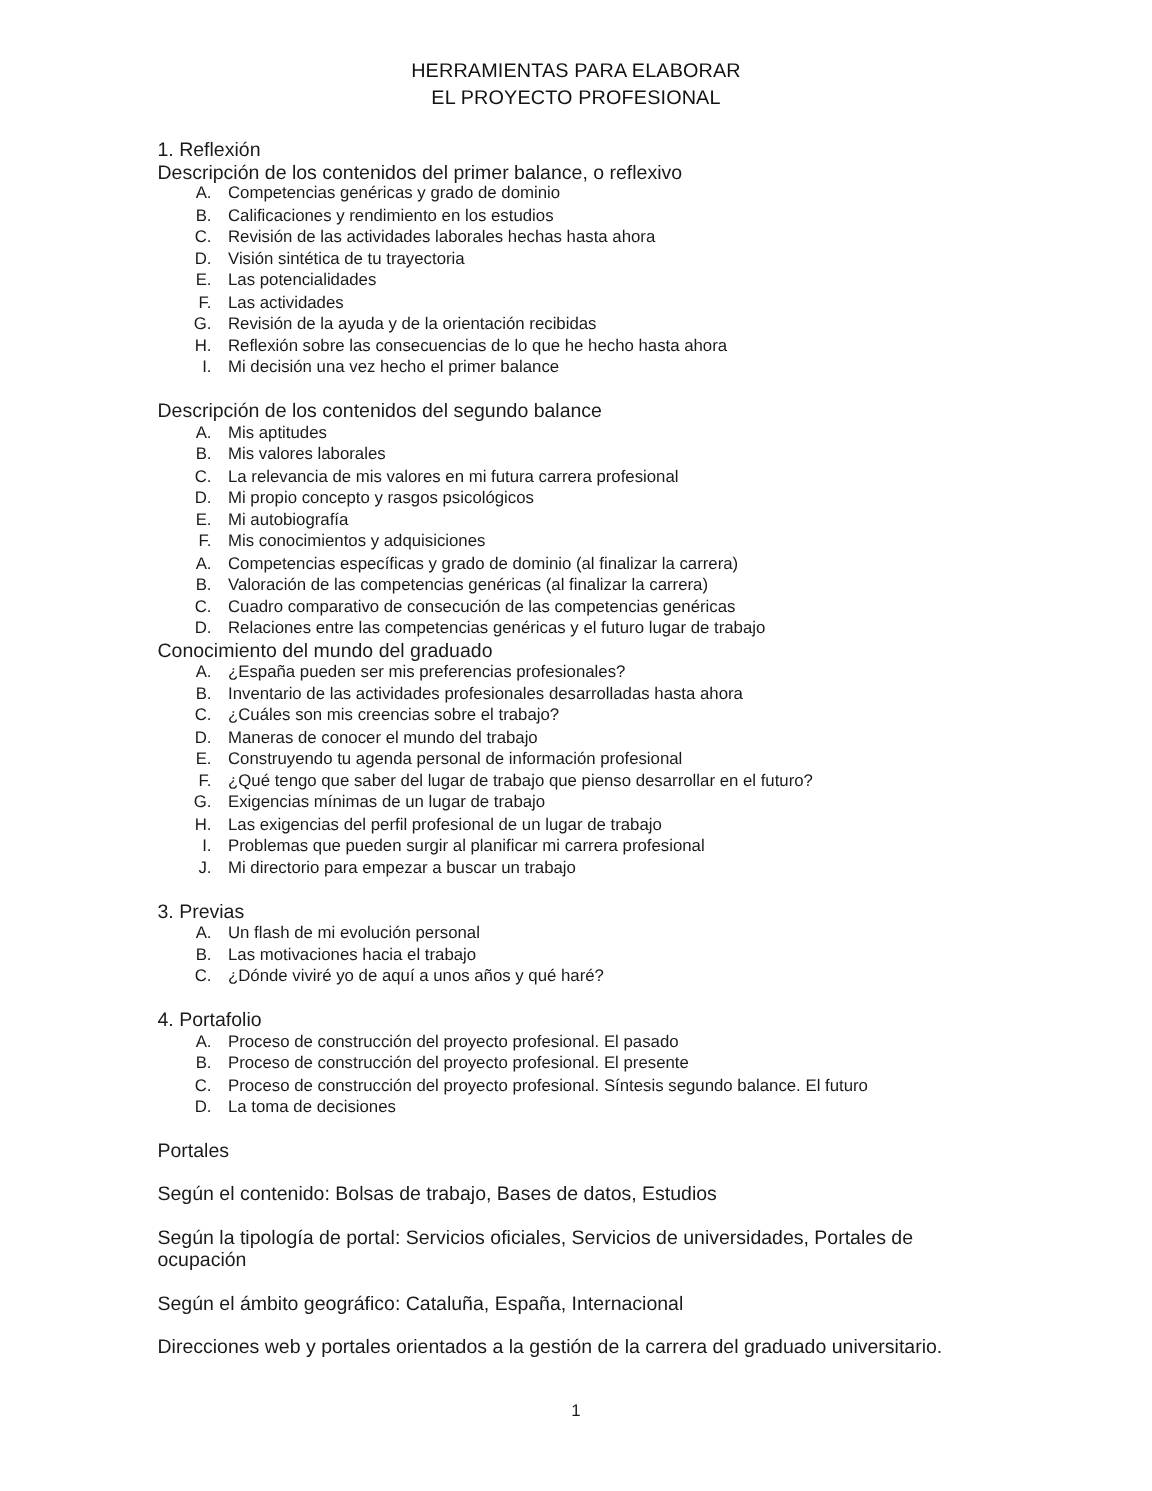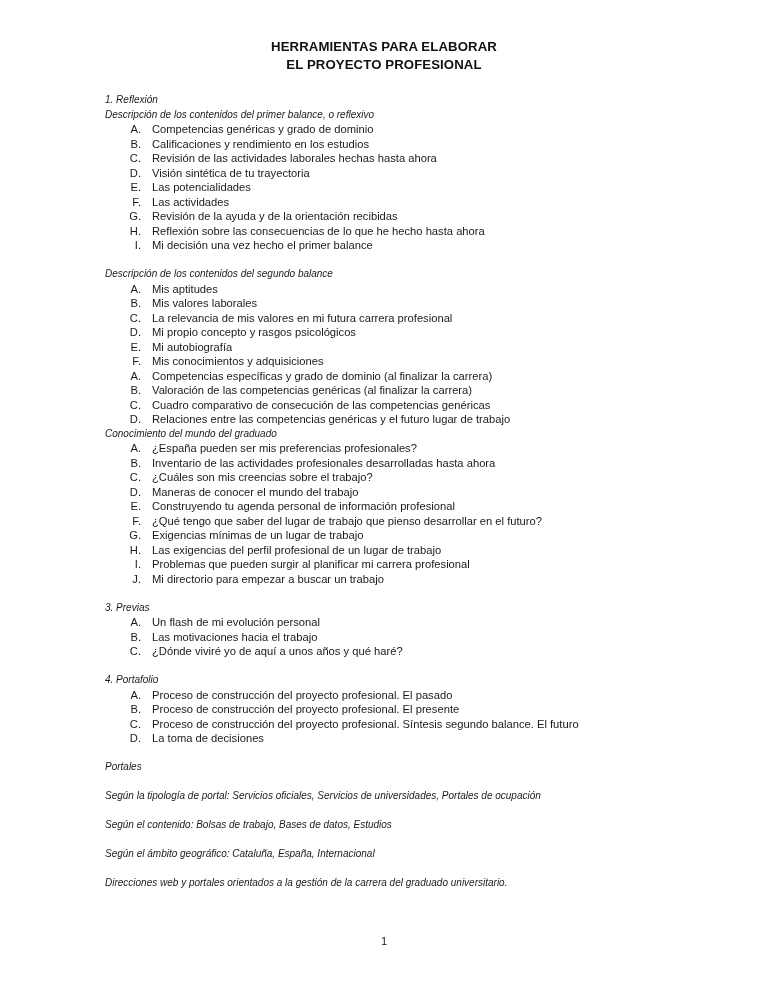--- a/index.html
+++ b/index.html
@@ -25,46 +25,45 @@
   .content {
     position: absolute;
     left: 105px;
     top: 38px;
     width: 558px;
   }
 
   
   .doc-title {
     text-align: center;
-    font-weight: bold;
+    font-weight: normal;
     font-size: 13.2px;
     line-height: 17.5px;
     letter-spacing: 0.1px;
     margin: 0 0 20px 0;
     color: #111111;
   }
   .doc-title .title-line {
     display: block;
   }
 
   
   .section {
     margin: 0 0 14.5px 0;
   }
   .section:last-of-type {
     margin-bottom: 0;
   }
   .section-heading,
   .sub-heading,
   .para {
-    font-size: 10px;
+    font-size: 13px;
     line-height: 14.5px;
     margin: 0;
     color: #1a1a1a;
-    font-style: italic;
   }
   .para {
     margin-bottom: 14.5px;
   }
   .para:last-child {
     margin-bottom: 0;
   }
 
   
   ol.alpha {
@@ -286,22 +285,22 @@
           </li>
         <li>
             <span class="marker">D.</span>
             <span class="item-text">La toma de decisiones</span>
           </li>
       </ol>
     </div>
 
     <div class="section">
       <div class="para">Portales</div>
+      <div class="para">Según el contenido: Bolsas de trabajo, Bases de datos, Estudios</div>
       <div class="para">Según la tipología de portal: Servicios oficiales, Servicios de universidades, Portales de ocupación</div>
-      <div class="para">Según el contenido: Bolsas de trabajo, Bases de datos, Estudios</div>
       <div class="para">Según el ámbito geográfico: Cataluña, España, Internacional</div>
       <div class="para">Direcciones web y portales orientados a la gestión de la carrera del graduado universitario.</div>
     </div>
 
   </div>
 
   <div class="page-number">1</div>
 </div>
 
 </body></html>

